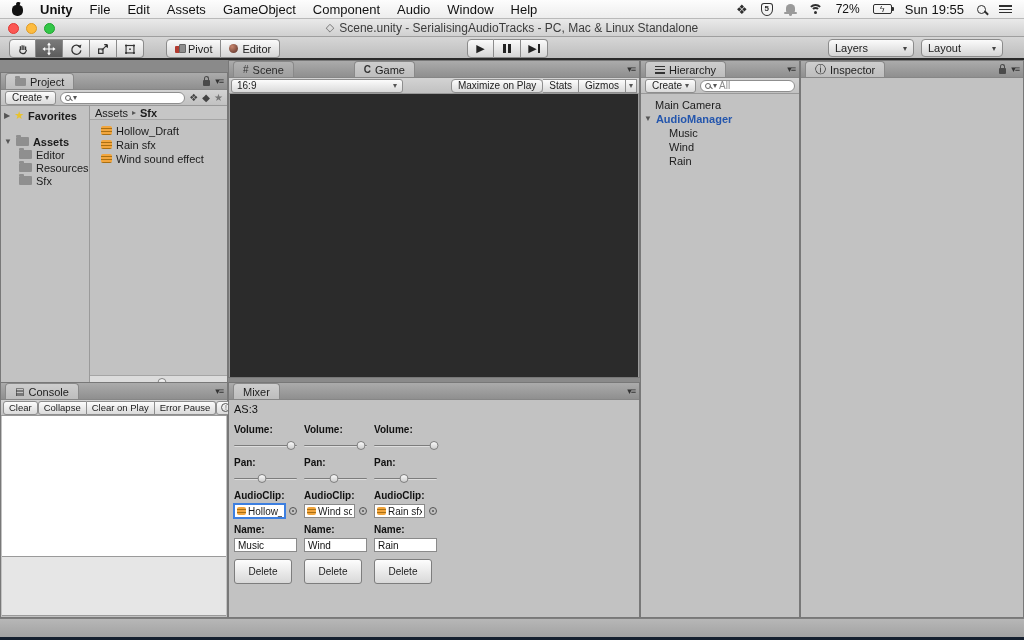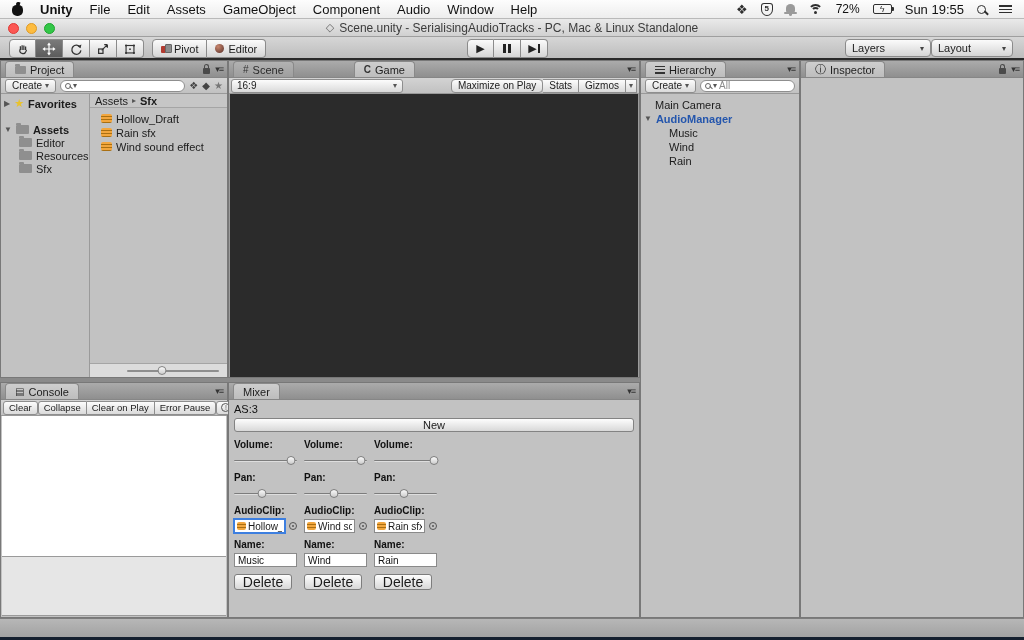--- a/index.html
+++ b/index.html
@@ -79,21 +79,21 @@
   .tri{font-size:8px;color:#555;line-height:1}
   .row{height:13px;display:flex;align-items:center;gap:4px;font-size:11px;white-space:nowrap}
   .folder{width:13px;height:9px;background:#8f8f8f;border-radius:1px;position:relative;flex:none}
   .folder:before{content:"";position:absolute;top:-2px;left:0;width:5px;height:2px;background:#8f8f8f;border-radius:1px 1px 0 0}
   .aud{width:11px;height:9px;border-radius:2px;background:repeating-linear-gradient(180deg,#f2a63e 0 2px,#a96f12 2px 3px);flex:none}
   .doc-ic{font-size:10px;color:#333;line-height:1}
   .hier-ic{width:10px;height:8px;background:linear-gradient(#333 0 1.2px,transparent 1.2px 3.2px,#333 3.2px 4.4px,transparent 4.4px 6.4px,#333 6.4px 7.6px,transparent 7.6px)}
   .info-ic{font-size:11px;color:#222;line-height:1}
 
   
-  #project{left:0;top:60px;width:228px;height:318px}
+  #project{left:0;top:72px;width:228px;height:318px}
   #project .body{display:flex;height:283px}
   #ptree{width:89px;border-right:1px solid #9a9a9a;padding-top:3px}
   #ptree .row{padding-left:3px}
   #ppane{flex:1;position:relative}
   .crumbbar{height:14px;border-bottom:1px solid #a5a5a5;display:flex;align-items:center;padding:0 5px;gap:4px;font-size:11px;background:#c6c6c6}
   #pfiles{padding-top:4px;padding-left:11px;display:flex;flex-direction:column;gap:1px}
   .sizebar{position:absolute;left:0;right:0;bottom:0;height:14px;background:#dcdcdc;border-top:1px solid #a5a5a5;display:flex;align-items:center;justify-content:flex-end;padding:0 8px}
   .sizetrack{width:92px;height:2px;background:#8e8e8e;position:relative;border-radius:1px}
   .sizeknob{position:absolute;top:-4px;width:9px;height:9px;border-radius:50%;background:linear-gradient(#f8f8f8,#cfcfcf);border:1px solid #858585;transform:translateX(-50%)}
   .bold{font-weight:bold}
@@ -130,21 +130,21 @@
   .slider .trk{position:absolute;left:0;right:0;top:4px;height:2px;background:#7c7c7c;border-bottom:1px solid #dedede;border-radius:1px}
   .knob{position:absolute;top:0;width:9px;height:9px;border-radius:50%;background:linear-gradient(#fafafa,#cccccc);border:1px solid #808080;transform:translateX(-50%)}
   .cliprow{display:flex;align-items:center;gap:4px}
   .objfield{flex:1;height:14px;background:#fff;border:1px solid #8a8a8a;display:flex;align-items:center;gap:2px;padding:0 2px;overflow:hidden;font-size:10px;min-width:0}
   .objfield.focused{border:1px solid #3d7fe0;box-shadow:0 0 0 1px #3d7fe0}
   .objfield .aud{width:9px;height:8px}
   .objfield span{overflow:hidden;white-space:nowrap}
   .picker{width:8px;height:8px;border:1.2px solid #555;border-radius:50%;position:relative;flex:none}
   .picker:after{content:"";position:absolute;left:2px;top:2px;width:2px;height:2px;background:#555;border-radius:50%}
   .nameinput{width:100%;height:14px;background:#fff;border:1px solid #8a8a8a;font-size:10px;font-family:inherit;padding:0 3px;color:#111}
-  .delbtn{width:58px;height:16px;margin-top:7px;background:linear-gradient(#fdfdfd,#d8d8d8);border:1px solid #7d7d7d;border-radius:3px;display:flex;align-items:center;justify-content:center;font-size:14px}
+  .delbtn{width:58px;height:25px;margin-top:7px;background:linear-gradient(#fdfdfd,#d8d8d8);border:1px solid #7d7d7d;border-radius:3px;display:flex;align-items:center;justify-content:center;font-size:10px}
 
   
   #hierarchy{left:640px;top:60px;width:160px;height:558px}
   #htree{padding-top:4px;display:flex;flex-direction:column;gap:1px}
   #htree .row{padding-left:14px}
   #htree .row.haschild{padding-left:3px}
   #htree .row.child{padding-left:28px}
   .blue{color:#2456ad;font-weight:bold}
 
   
@@ -230,21 +230,21 @@
           <rect x="3.5" y="4" width="9" height="8.5" fill="none" stroke="#333" stroke-width="1.3"></rect>
           <circle cx="3.5" cy="4" r="1.2" fill="#333"></circle>
           <circle cx="12.5" cy="4" r="1.2" fill="#333"></circle>
           <circle cx="3.5" cy="12.5" r="1.2" fill="#333"></circle>
           <circle cx="12.5" cy="12.5" r="1.2" fill="#333"></circle>
           <circle cx="8" cy="8.2" r="1" fill="#333"></circle>
         </svg>
     </span>
   </div>
 
-  <div class="tgroup" style="left:152px">
+  <div class="tgroup" style="left:166px">
     <span class="tbtn2">
       <span class="pivot-ic"></span>
       <span>Pivot</span>
     </span>
     <span class="tbtn2">
       <span class="globe-ic"></span>
       <span>Editor</span>
     </span>
   </div>
 
@@ -257,21 +257,21 @@
           <i></i>
           <i></i>
         </span>
       </span>
     <span class="tbtn">
         <span class="pp-icon">▶</span>
         <span class="stepbar"></span>
       </span>
   </div>
 
-  <div class="tgroup" style="left:845px;">
+  <div class="tgroup" style="left:828px;gap:7px">
     <span class="dropbtn" style="width:86px">
       <span>Layers</span>
         <span class="dd-arrow">▾</span>
     </span>
     <span class="dropbtn" style="width:82px">
       <span>Layout</span>
         <span class="dd-arrow">▾</span>
     </span>
   </div>
 </div>
@@ -435,23 +435,20 @@
   <div class="tabstrip">
     <span class="tab">
         <span>Mixer</span>
       </span>
     <span class="striptools">
         <span class="panelmenu">▾≡</span>
       </span>
   </div>
   <div class="content">
     <div id="as-label">AS:3</div>
-    <div class="newbtn">
-        <span>New</span>
-      </div>
     <div id="tracks">
 
       <div class="track">
         <div class="flabel">Volume:</div>
         <div class="slider">
             <span class="trk"></span>
             <span class="knob" style="left: 90%;"></span>
           </div>
         <div class="flabel">Pan:</div>
         <div class="slider">

